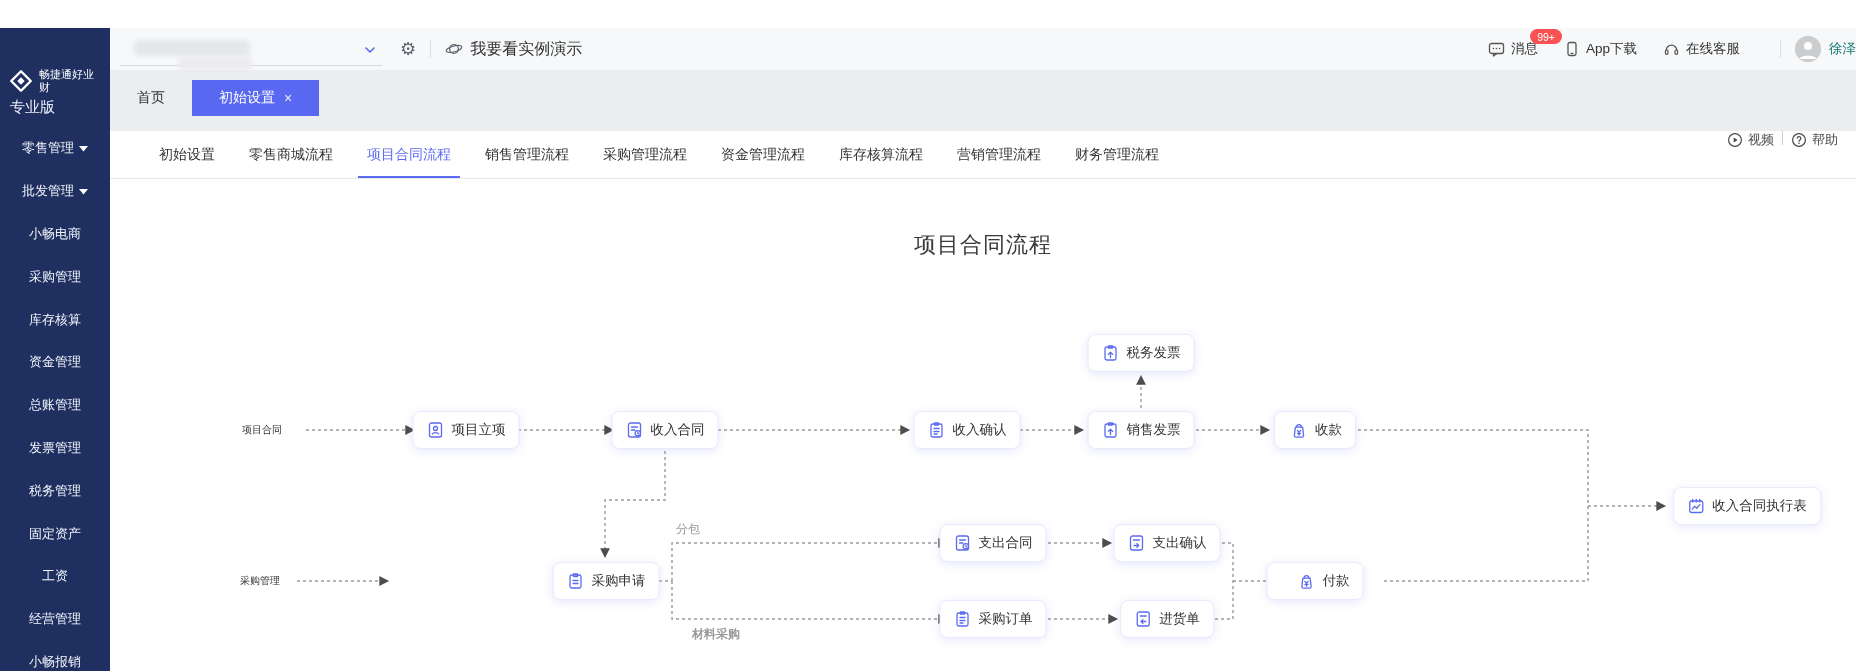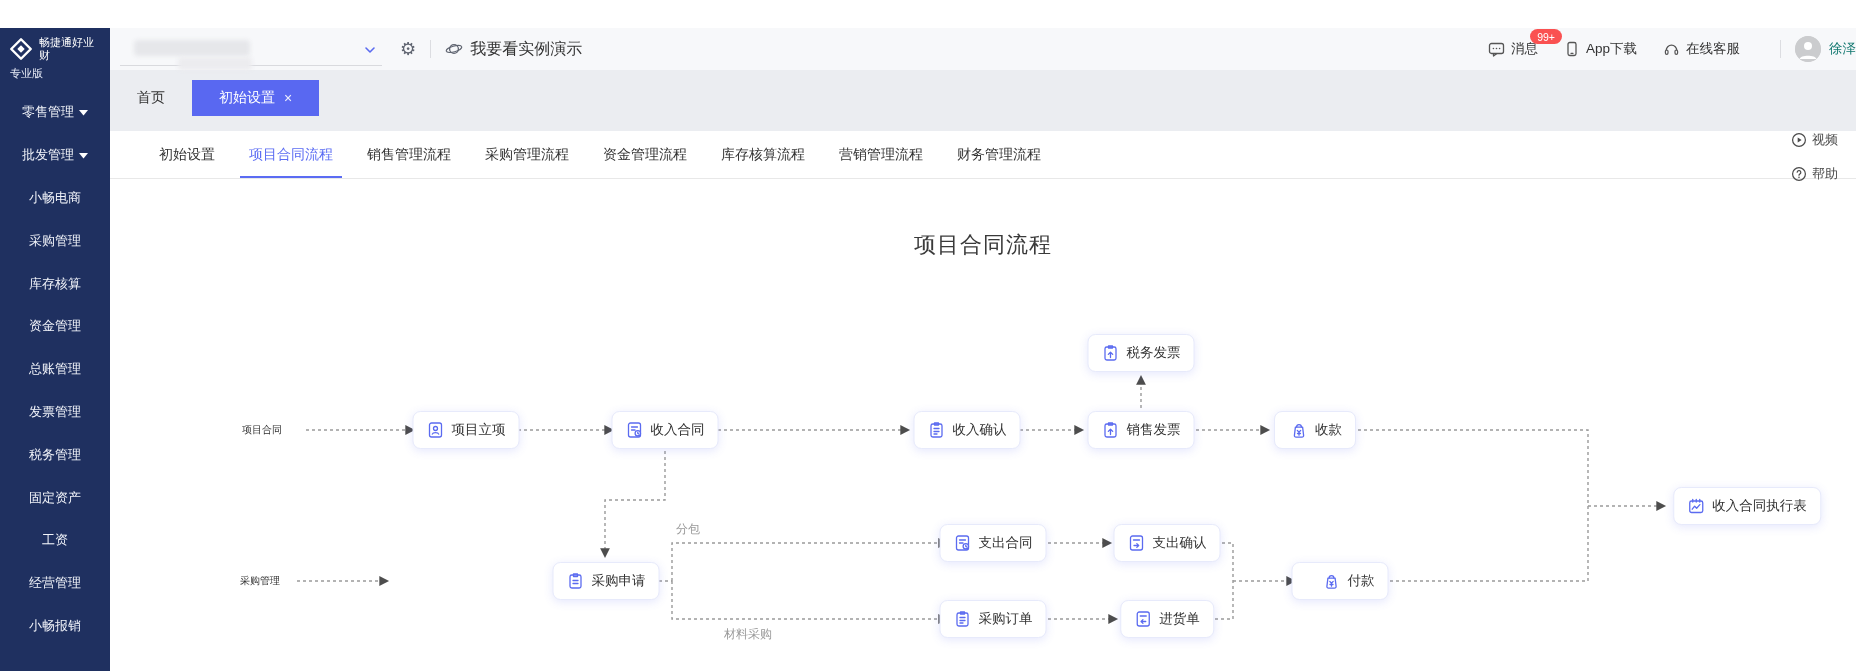--- a/index.html
+++ b/index.html
@@ -3,24 +3,24 @@
 <meta charset="utf-8">
 <style>
   html,body{margin:0;padding:0;}
   body{width:1856px;height:671px;overflow:hidden;position:relative;background:#fff;
        font-family:"Liberation Sans","DejaVu Sans",sans-serif;color:#333;}
   svg{display:block;}
   
   .top-strip{position:absolute;left:0;top:0;width:1856px;height:28px;background:#fff;}
   
   .sidebar{position:absolute;left:0;top:28px;width:110px;height:643px;background:#1f3060;z-index:5;}
-  .logo{padding:8px 8px 2px 8px;color:#fff;}
+  .logo{padding:8px 8px 2px 8px;color:#fff;margin-top:32px;}
   .logo-row{display:flex;align-items:center;gap:5px;}
   .logo-name{font-size:11px;line-height:13px;width:64px;}
-  .edition{font-size:11px;margin:4px 0 0 2px;color:#e8ecf7;}
+  .edition{font-size:15px;margin:4px 0 0 2px;color:#e8ecf7;}
   .side-menu{margin-top:8px;}
   .side-item{height:42.8px;display:flex;align-items:center;justify-content:center;gap:5px;
              color:#f2f4fa;font-size:13px;cursor:pointer;}
   .side-item .caret{margin-top:1px;}
   
   .topbar{position:absolute;left:110px;top:28px;right:0;height:42px;background:#f7f8fa;
           display:flex;align-items:center;z-index:4;}
   .org-select{position:relative;width:262px;height:32px;margin-left:10px;border-bottom:1px solid #d9dade;
               display:flex;align-items:center;cursor:pointer;}
   .censor{position:absolute;background:#e6e7ea;border-radius:4px;filter:blur(2px);}
@@ -44,21 +44,21 @@
        color:#333;cursor:pointer;}
   .tab.active{background:#5968f1;color:#fff;}
   .tab .close{margin-left:9px;font-size:14px;opacity:.9;}
   
   .content{position:absolute;left:110px;top:131px;right:0;bottom:0;background:#fff;z-index:2;}
   .subtabs{height:47px;border-bottom:1px solid #e8e8e8;display:flex;align-items:stretch;padding-left:32px;}
   .subtab{position:relative;display:flex;align-items:center;padding:0 17px;font-size:14px;color:#333;
           cursor:pointer;white-space:nowrap;}
   .subtab.active{color:#5b6cf3;}
   .subtab.active::after{content:"";position:absolute;left:8px;right:8px;bottom:0;height:2.5px;background:#5b6cf3;}
-  .aux{margin-left:auto;display:flex;align-items:flex-start;gap:8px;padding-right:18px;font-size:13px;color:#4a4a4a;flex-direction:column;}
+  .aux{margin-left:auto;display:flex;align-items:flex-start;gap:8px;padding-right:18px;font-size:13px;color:#4a4a4a;}
   .aux .it{display:flex;align-items:center;gap:5px;cursor:pointer;}
   .aux .bar{width:1px;height:14px;background:#cfcfcf;}
   
   .canvas{position:absolute;left:0;top:47px;right:0;bottom:0;overflow:hidden;}
   .flow-title{position:absolute;top:52px;left:0;right:0;text-align:center;margin:0;
               font-size:22px;font-weight:500;color:#3a3a3a;letter-spacing:1px;}
   #edges{position:absolute;left:0;top:0;z-index:1;}
   .node{position:absolute;transform:translate(-50%,-50%);display:flex;align-items:center;gap:7px;
         background:#fff;border:1px solid #e7eafb;border-radius:8px;padding:9px 13px;font-size:13.5px;
         color:#333;box-shadow:0 2px 10px rgba(95,108,240,.16);z-index:2;cursor:pointer;white-space:nowrap;}
@@ -207,20 +207,21 @@
     <div class="tab active">
       <span>初始设置</span>
       <span class="close">×</span>
     </div>
   </div>
 
 <main class="content">
   <div class="subtabs">
     <div id="subtabs-list" style="display:flex;align-items:stretch;">
         <span class="subtab">初始设置</span>
+        <span class="subtab">零售商城流程</span>
         <span class="subtab active">项目合同流程</span>
         <span class="subtab">销售管理流程</span>
         <span class="subtab">采购管理流程</span>
         <span class="subtab">资金管理流程</span>
         <span class="subtab">库存核算流程</span>
         <span class="subtab">营销管理流程</span>
         <span class="subtab">财务管理流程</span>
       </div>
     <div class="aux">
       <span class="it">
@@ -390,29 +391,29 @@
         <div class="node" style="left: 1057px; top: 441px;">
           <span>
             <svg width="18" height="18" viewBox="0 0 18 18" fill="none" stroke="#5b6bf0" stroke-width="1.3" stroke-linecap="round" stroke-linejoin="round">
               <rect x="3" y="2" width="12" height="14" rx="2"></rect>
               <path d="M6 6h6"></path>
               <path d="M11.5 11.5H6.9M8.7 9.6l-1.9 1.9 1.9 1.9"></path>
             </svg>
           </span>
           <span>进货单</span>
         </div>
-        <div class="node" style="left: 1230px; top: 403px; padding-left: 30px;">
+        <div class="node" style="left: 1205px; top: 403px; padding-left: 30px;">
           <span>
             <svg width="18" height="18" viewBox="0 0 18 18" fill="none" stroke="#5b6bf0" stroke-width="1.3" stroke-linecap="round" stroke-linejoin="round">
               <path d="M5.4 6.2h7.2l1 8.2a1.6 1.6 0 0 1-1.6 1.8H6a1.6 1.6 0 0 1-1.6-1.8Z"></path>
               <path d="M6.6 6a2.4 2.4 0 0 1 4.8 0"></path>
               <path d="M7.3 9.4 9 11.2l1.7-1.8M9 11.2v3M7.5 12.5h3"></path>
             </svg>
           </span>
           <span>付款</span>
         </div>
         <div class="lane-label" style="left: 132px; top: 252px;">项目合同</div>
         <div class="lane-label" style="left: 130px; top: 403px;">采购管理</div>
         <div class="branch-label" style="left: 578px; top: 351px;">分包</div>
-        <div class="branch-label" style="left: 638px; top: 456px;">材料采购</div>
+        <div class="branch-label" style="left: 606px; top: 456px; font-weight: bold;">材料采购</div>
       </div>
   </div>
 </main>
 
 </body></html>

